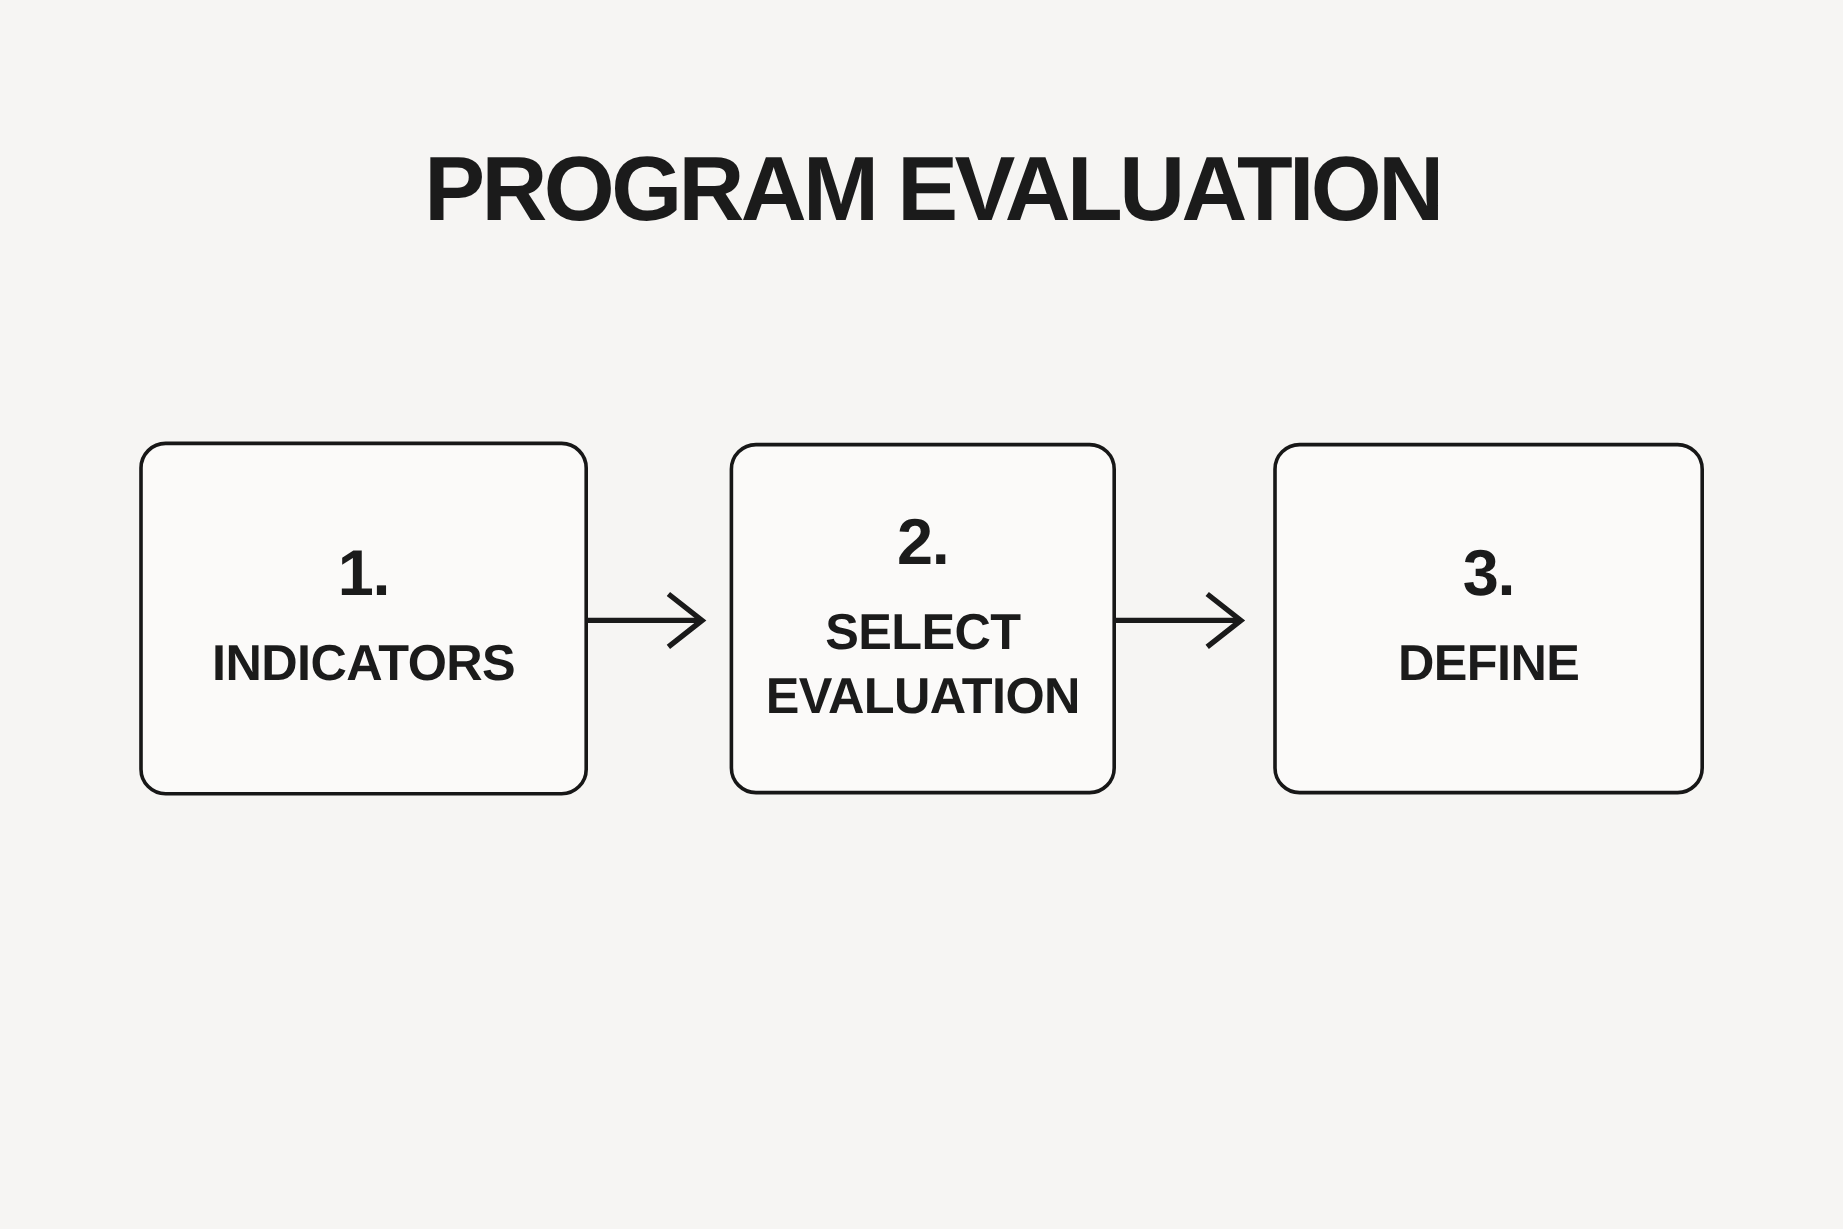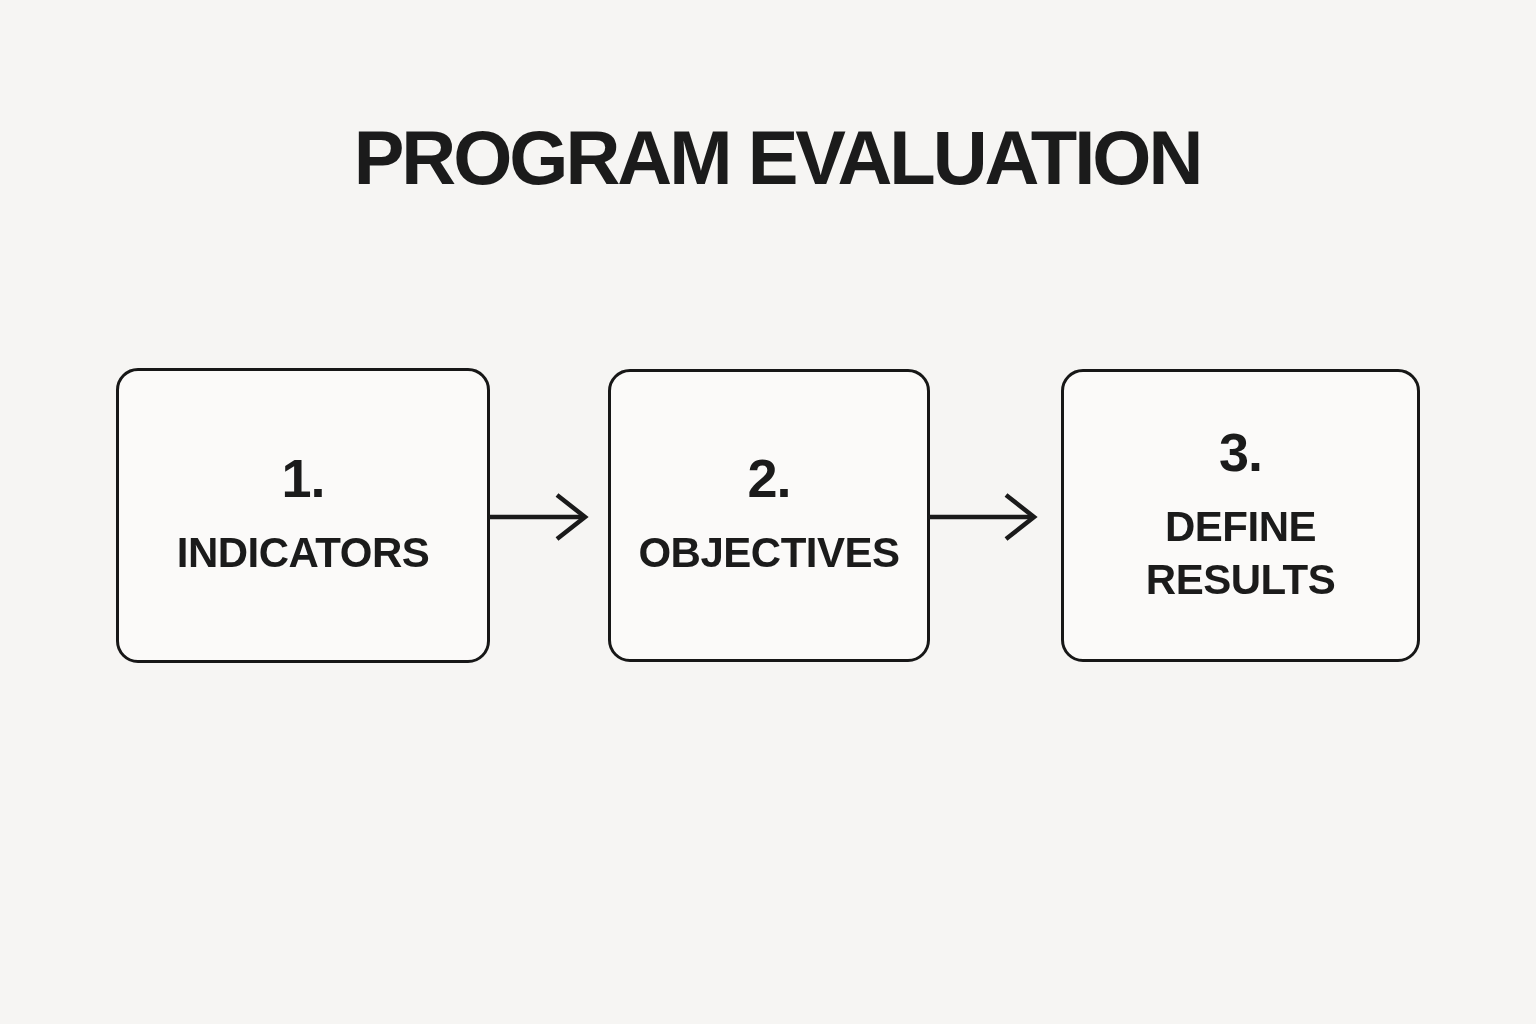--- a/index.html
+++ b/index.html
@@ -85,32 +85,32 @@
   <div class="arrow arrow-1">
     <svg viewBox="0 0 102 50" xmlns="http://www.w3.org/2000/svg">
       <line x1="0" y1="25" x2="96" y2="25" stroke="#1a1a1a" stroke-width="4.5"></line>
       <polyline points="68,3 96,25 68,47" fill="none" stroke="#1a1a1a" stroke-width="4.5"></polyline>
     </svg>
   </div>
 
   <div class="step-box box-2">
     <div class="step-number">2.</div>
     <div class="step-label">
-      <span>OBJECTIVES</span>
+      <span>SELECT</span>
+      <span>EVALUATION</span>
     </div>
   </div>
 
   <div class="arrow arrow-2">
     <svg viewBox="0 0 112 50" xmlns="http://www.w3.org/2000/svg">
       <line x1="0" y1="25" x2="106" y2="25" stroke="#1a1a1a" stroke-width="4.5"></line>
       <polyline points="78,3 106,25 78,47" fill="none" stroke="#1a1a1a" stroke-width="4.5"></polyline>
     </svg>
   </div>
 
   <div class="step-box box-3">
     <div class="step-number">3.</div>
     <div class="step-label">
       <span>DEFINE</span>
-      <span>RESULTS</span>
     </div>
   </div>
 
 </div>
 
 </body></html>

